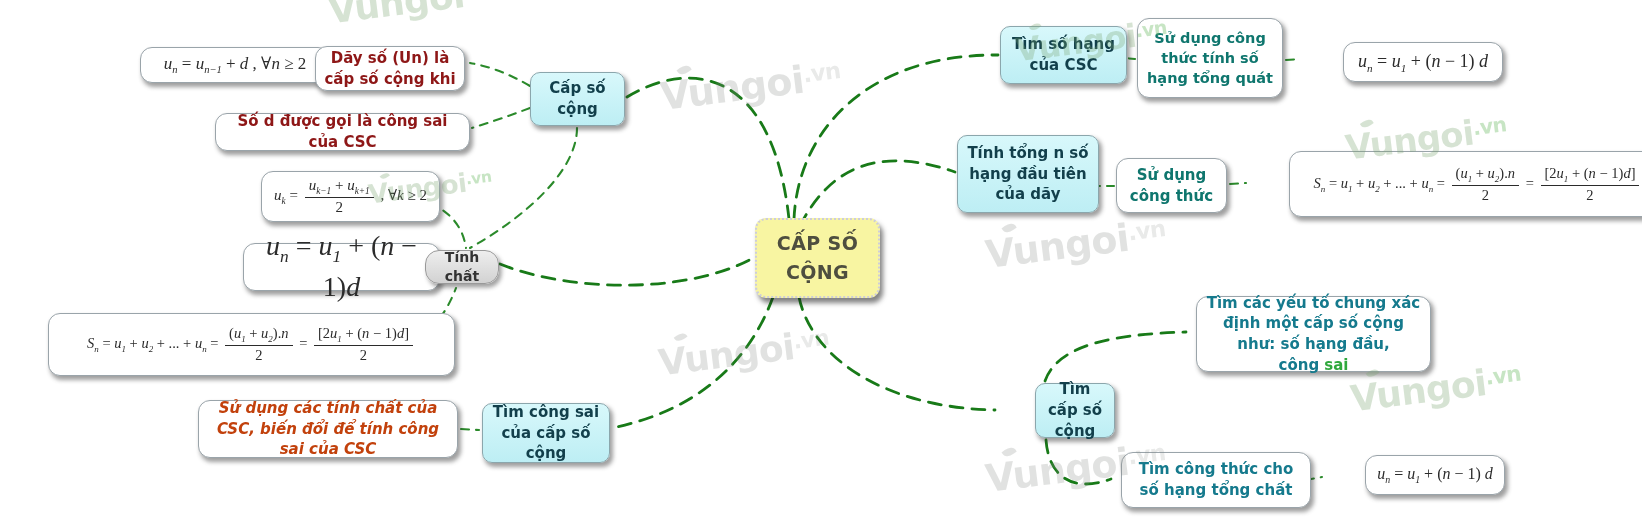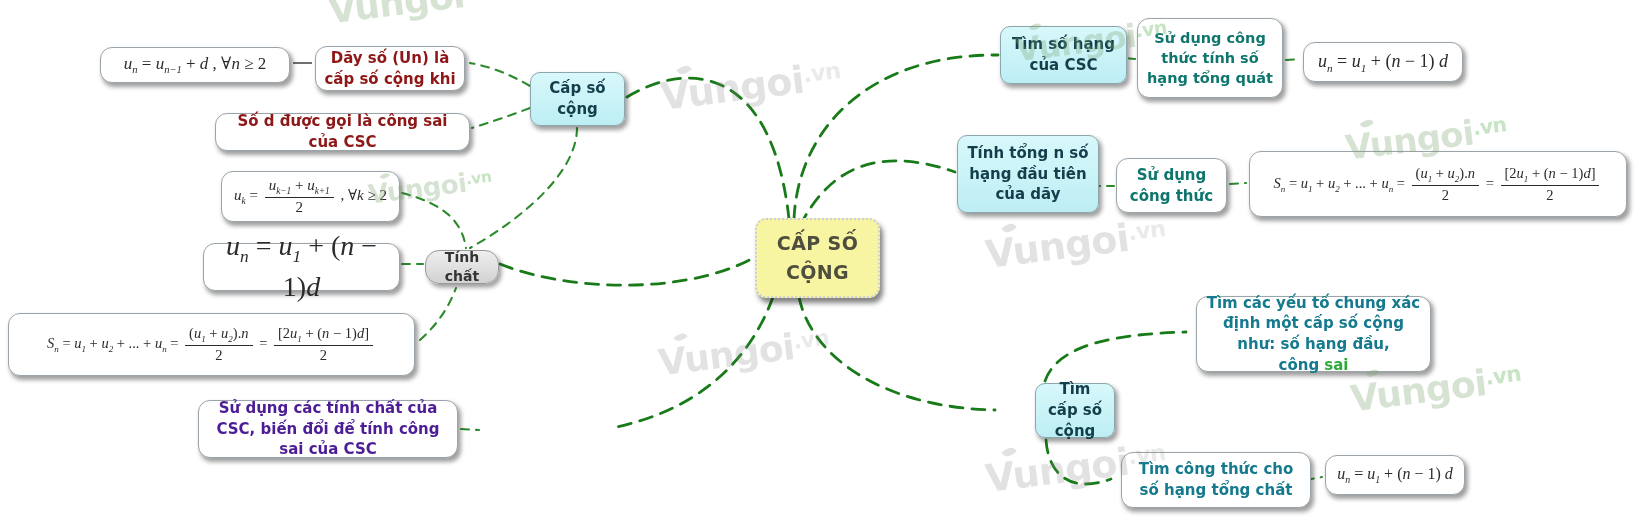--- a/index.html
+++ b/index.html
@@ -7,30 +7,30 @@
          font-family:"DejaVu Sans","Liberation Sans",sans-serif;}
   svg.edges{position:absolute;left:0;top:0;z-index:2;}
   .edge-main{fill:none;stroke:#187a18;stroke-width:2.8;stroke-dasharray:13 9;stroke-linecap:round;}
   .edge-child{fill:none;stroke:#2b8a2b;stroke-width:2.1;stroke-dasharray:8 7;stroke-linecap:round;}
   .edge-solid{fill:none;stroke:#6f6f6f;stroke-width:2;}
   .bx{position:absolute;z-index:3;display:flex;align-items:center;justify-content:center;
       text-align:center;box-sizing:border-box;padding:3px 8px;border-radius:12px;
       box-shadow:2.5px 3.5px 4px rgba(45,45,45,.45);line-height:1.38;}
   .note{background:#ffffff;border:1.6px solid #9aa4aa;font-weight:bold;font-size:15px;}
   .mbox{background:#ffffff;border:1.6px solid #9aa4aa;font-family:"Liberation Serif","DejaVu Serif",serif;
-        color:#2b2b2b;font-weight:normal;}
+        color:#2b2b2b;font-weight:normal;margin-left:40px;}
   .topic{background:linear-gradient(#d8f8fb,#bdeef4);border:1.5px solid #8ba6ac;color:#123f4b;
          font-weight:bold;font-size:15px;border-radius:10px;}
   .gray{background:linear-gradient(#eeeeee,#d2d2d2);border:1.5px solid #999;color:#333;
         font-weight:bold;font-size:14px;border-radius:14px;padding:2px 8px;}
   .center-node{background:#f8f5a2;border:2px dotted #cdcdda;border-radius:11px;color:#4e4e3f;
          font-weight:bold;font-size:19px;letter-spacing:.4px;line-height:1.55;
          box-shadow:3px 5px 5px rgba(30,30,30,.55);}
   .red{color:#8e1717;}
-  .olive{color:#4c1d95;}
+  .olive{color:#c2410c;font-style:italic;}
   .purple{color:#0f766e;}
   .teal{color:#157a8d;margin-left:8px;}
   .green-word{color:#2fa83c;margin-left:5px;}
   
   .mi{font-style:italic;}
   sub.mi{font-size:.62em;}
   .frac{display:inline-block;vertical-align:middle;text-align:center;margin:0 3px;line-height:1.15;}
   .frac .num{display:block;border-bottom:1.4px solid #2b2b2b;padding:0 4px 1px;}
   .frac .den{display:block;padding-top:1px;}
   
@@ -98,20 +98,23 @@
   <div class="bx mbox" style="left:8px;top:313px;width:407px;height:63px;font-size:14.5px">
     <span><span class="mi">S</span><sub class="mi">n</sub> = <span class="mi">u</span><sub class="mi">1</sub> + <span class="mi">u</span><sub class="mi">2</sub> + ... + <span class="mi">u</span><sub class="mi">n</sub> = <span class="frac"><span class="num">(<span class="mi">u</span><sub class="mi">1</sub> + <span class="mi">u</span><sub class="mi">2</sub>).<span class="mi">n</span></span><span class="den">2</span></span> = <span class="frac"><span class="num">[2<span class="mi">u</span><sub class="mi">1</sub> + (<span class="mi">n</span> − 1)<span class="mi">d</span>]</span><span class="den">2</span></span></span>
   </div>
   <div class="bx gray" style="left:425px;top:250px;width:74px;height:34px">
     <span>Tính chất</span>
   </div>
 
   <div class="bx note olive" style="left:198px;top:400px;width:260px;height:58px">
     <span>Sử dụng các tính chất của CSC, biến đổi để tính công sai của CSC</span>
   </div>
+  <div class="bx topic" style="left:482px;top:403px;width:128px;height:60px">
+    <span>Tìm công sai của cấp số cộng</span>
+  </div>
 
   <div class="bx topic" style="left:1000px;top:26px;width:127px;height:58px">
     <span>Tìm số hạng của CSC</span>
   </div>
   <div class="bx note purple" style="left:1137px;top:18px;width:146px;height:80px;font-size:14.5px">
     <span>Sử dụng công thức tính số hạng tổng quát</span>
   </div>
   <div class="bx mbox" style="left:1303px;top:42px;width:160px;height:40px;font-size:18px">
     <span><span class="mi">u</span><sub class="mi">n</sub> = <span class="mi">u</span><sub class="mi">1</sub> + (<span class="mi">n</span> − 1) <span class="mi">d</span></span>
   </div>

